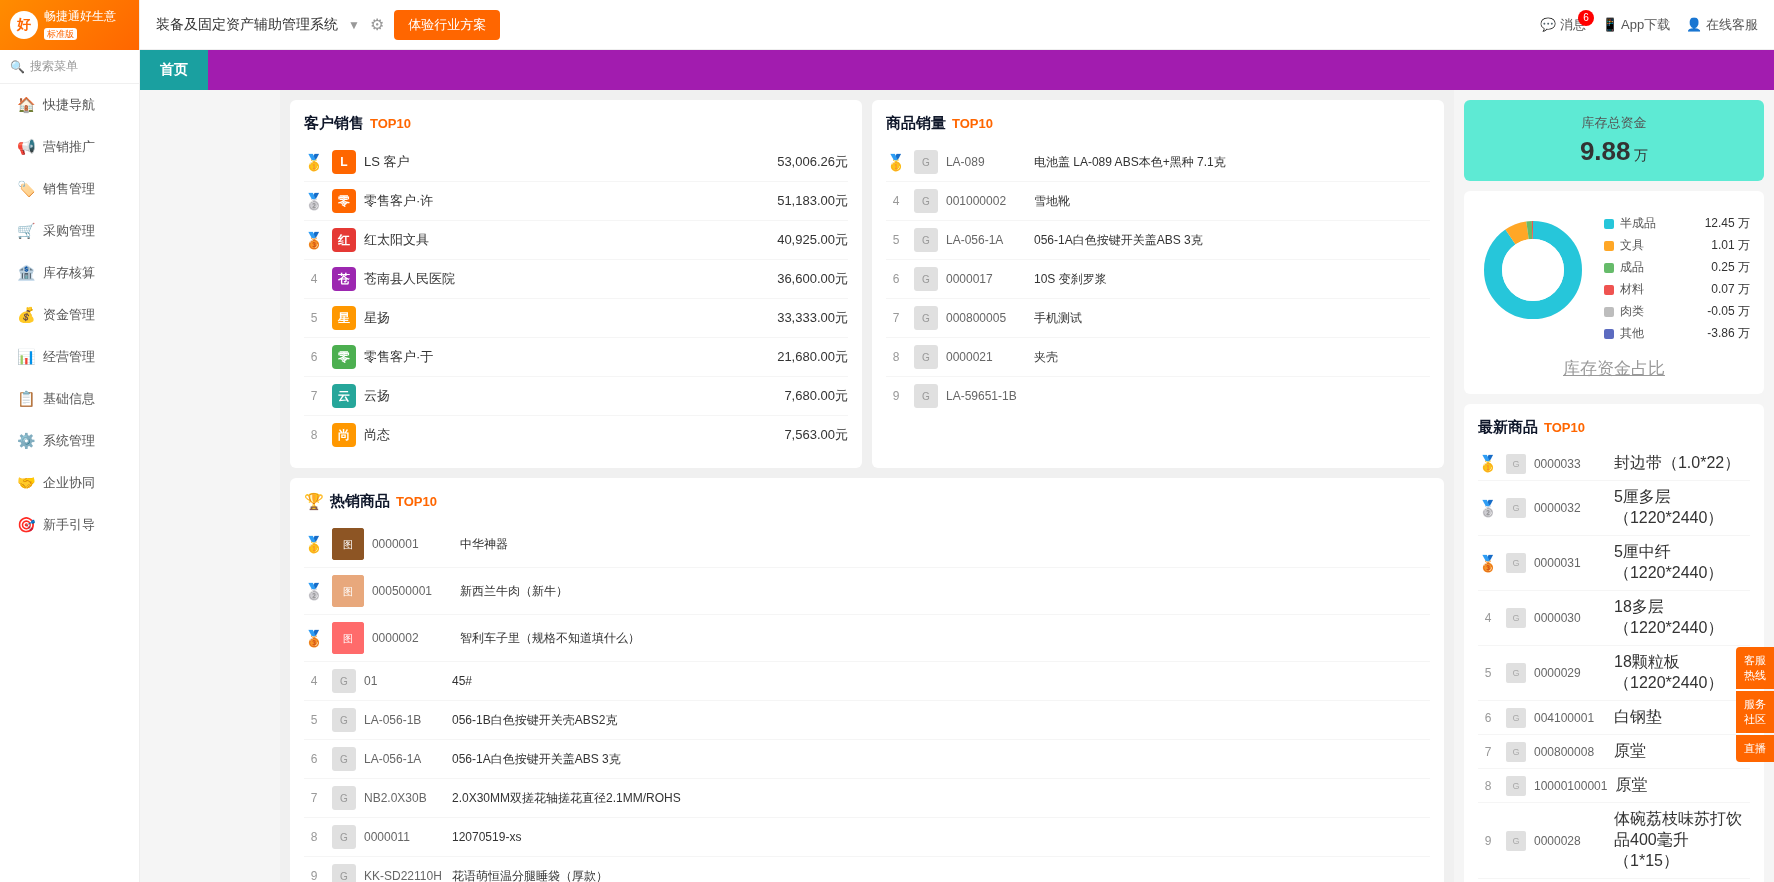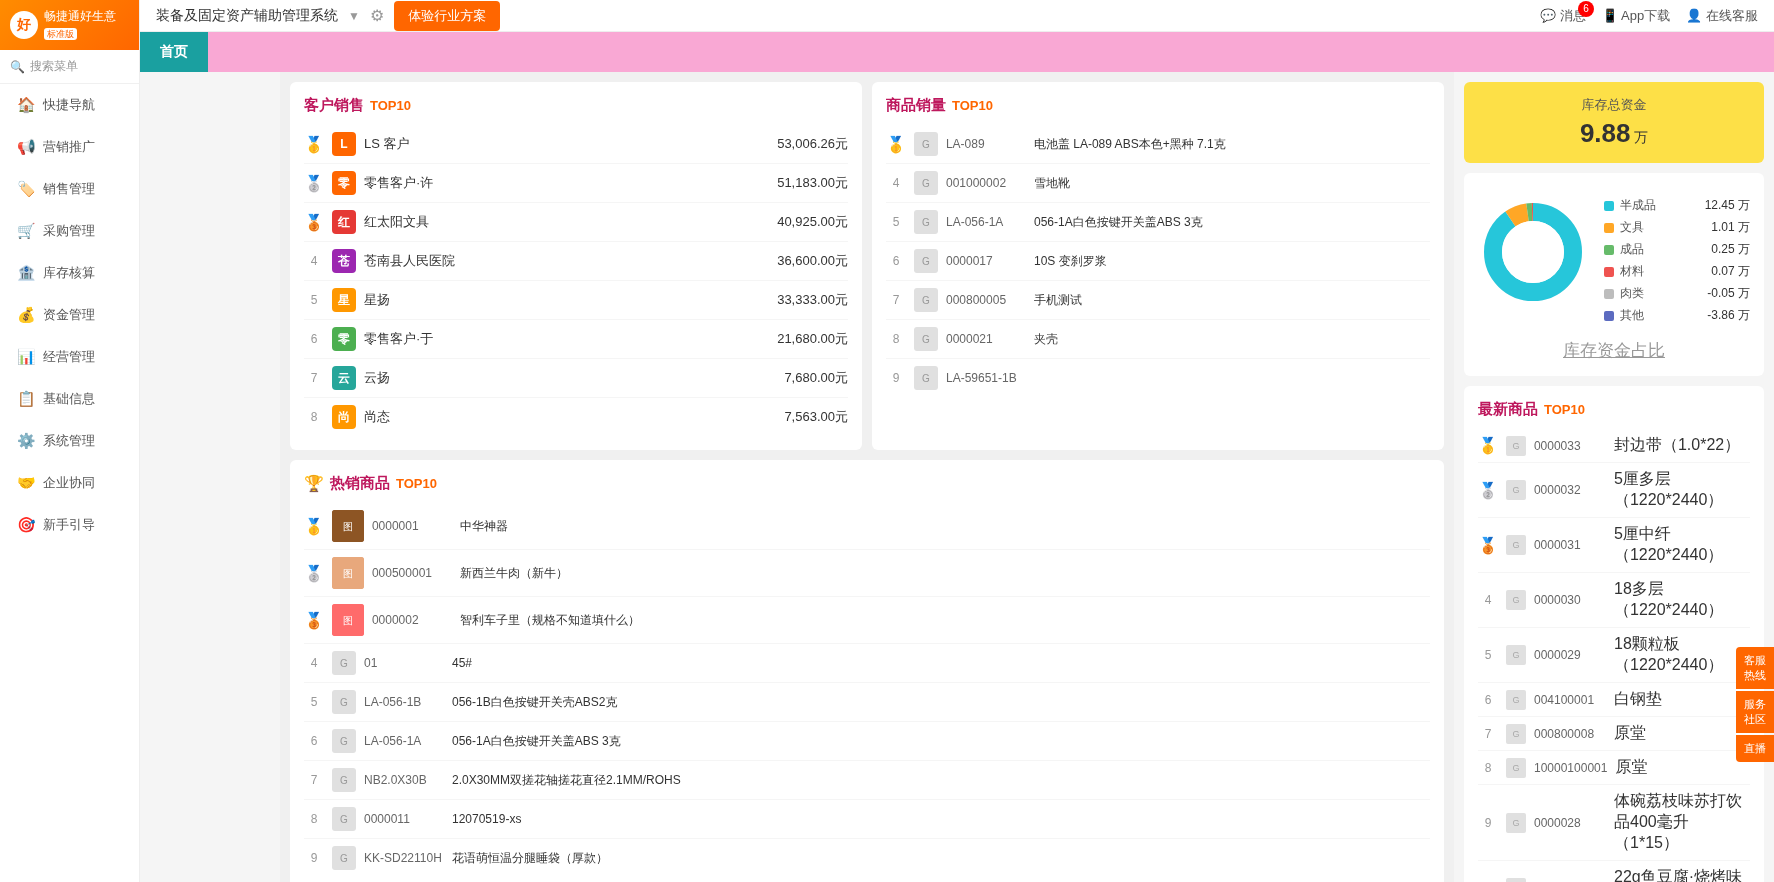--- a/index.html
+++ b/index.html
@@ -49,39 +49,39 @@
     .sidebar-item-icon { font-size: 15px; width: 18px; text-align: center; }
 
     
     .main { flex: 1; display: flex; flex-direction: column; overflow: hidden; }
 
     
     .topbar {
       background: #fff;
       border-bottom: 1px solid #eee;
       display: flex; align-items: center;
-      padding: 0 16px; height: 32px;
+      padding: 0 16px; height: 50px;
       gap: 10px; flex-shrink: 0;
     }
     .topbar-system-name { font-size: 14px; color: #333; }
     .topbar-arrow { color: #999; font-size: 12px; }
     .topbar-gear { color: #999; font-size: 16px; cursor: pointer; }
     .topbar-btn {
       background: #ff6600; color: #fff;
       border: none; border-radius: 4px;
       padding: 6px 14px; font-size: 13px;
       cursor: pointer;
     }
     .topbar-right { margin-left: auto; display: flex; align-items: center; gap: 16px; color: #555; font-size: 13px; }
     .topbar-badge { position: relative; cursor: pointer; }
     .badge-count { position: absolute; top: -6px; right: -8px; background: #f00; color: #fff; border-radius: 50%; width: 16px; height: 16px; font-size: 10px; display: flex; align-items: center; justify-content: center; }
 
     
     .nav-tabs {
-      background: #f9a8d4;
+      background: #a21caf;
       display: flex; align-items: center;
       padding: 0; height: 40px; flex-shrink: 0;
     }
     .nav-tab {
       padding: 0 20px; height: 40px;
       display: flex; align-items: center;
       color: #fff; font-size: 14px;
       cursor: pointer;
     }
     .nav-tab.active { background: #1aa0a0; font-weight: bold; }
@@ -136,21 +136,21 @@
     .product-name { flex: 1; color: #333; font-size: 12px; }
 
     
     .hot-product-img {
       width: 32px; height: 32px; border-radius: 3px;
       background: #e0e0e0; display: flex; align-items: center; justify-content: center;
       font-size: 10px; color: #999; flex-shrink: 0; overflow: hidden;
     }
 
     
-    .inventory-total { background: #fde047; border-radius: 6px; padding: 14px; margin-bottom: 10px; text-align: center; }
+    .inventory-total { background: #5eead4; border-radius: 6px; padding: 14px; margin-bottom: 10px; text-align: center; }
     .inventory-total-label { font-size: 13px; color: #555; margin-bottom: 4px; }
     .inventory-total-value { font-size: 26px; font-weight: bold; color: #333; }
     .inventory-total-unit { font-size: 14px; color: #333; }
 
     
     .donut-container { display: flex; align-items: flex-start; gap: 16px; margin: 10px 0; }
     .donut-chart { position: relative; width: 110px; height: 110px; flex-shrink: 0; }
     .donut-legend { flex: 1; }
     .legend-item { display: flex; align-items: center; gap: 6px; margin-bottom: 5px; font-size: 12px; color: #555; }
     .legend-dot { width: 10px; height: 10px; border-radius: 2px; flex-shrink: 0; }
@@ -191,21 +191,21 @@
 
     
     .mid-two-col { display: flex; gap: 10px; }
     .mid-col-left { flex: 1; }
     .mid-col-right { flex: 1; }
 
     
     ::-webkit-scrollbar { width: 5px; height: 5px; }
     ::-webkit-scrollbar-track { background: #f0f0f0; }
     ::-webkit-scrollbar-thumb { background: #ccc; border-radius: 3px; }
-    .top10-title { font-size: 15px; font-weight: bold; color: #be185d; }
+    .top10-title { font-size: 15px; font-weight: bold; color: #0f172a; }
     .top10-subtitle { font-size: 13px; color: #ff6600; font-weight: bold; }
 
     .section-header { display: flex; align-items: center; gap: 6px; margin-bottom: 10px; }
   </style>
 </head>
 <body>
 
 <div class="sidebar">
   <div class="sidebar-logo">
     <div class="sidebar-logo-icon">好</div>

